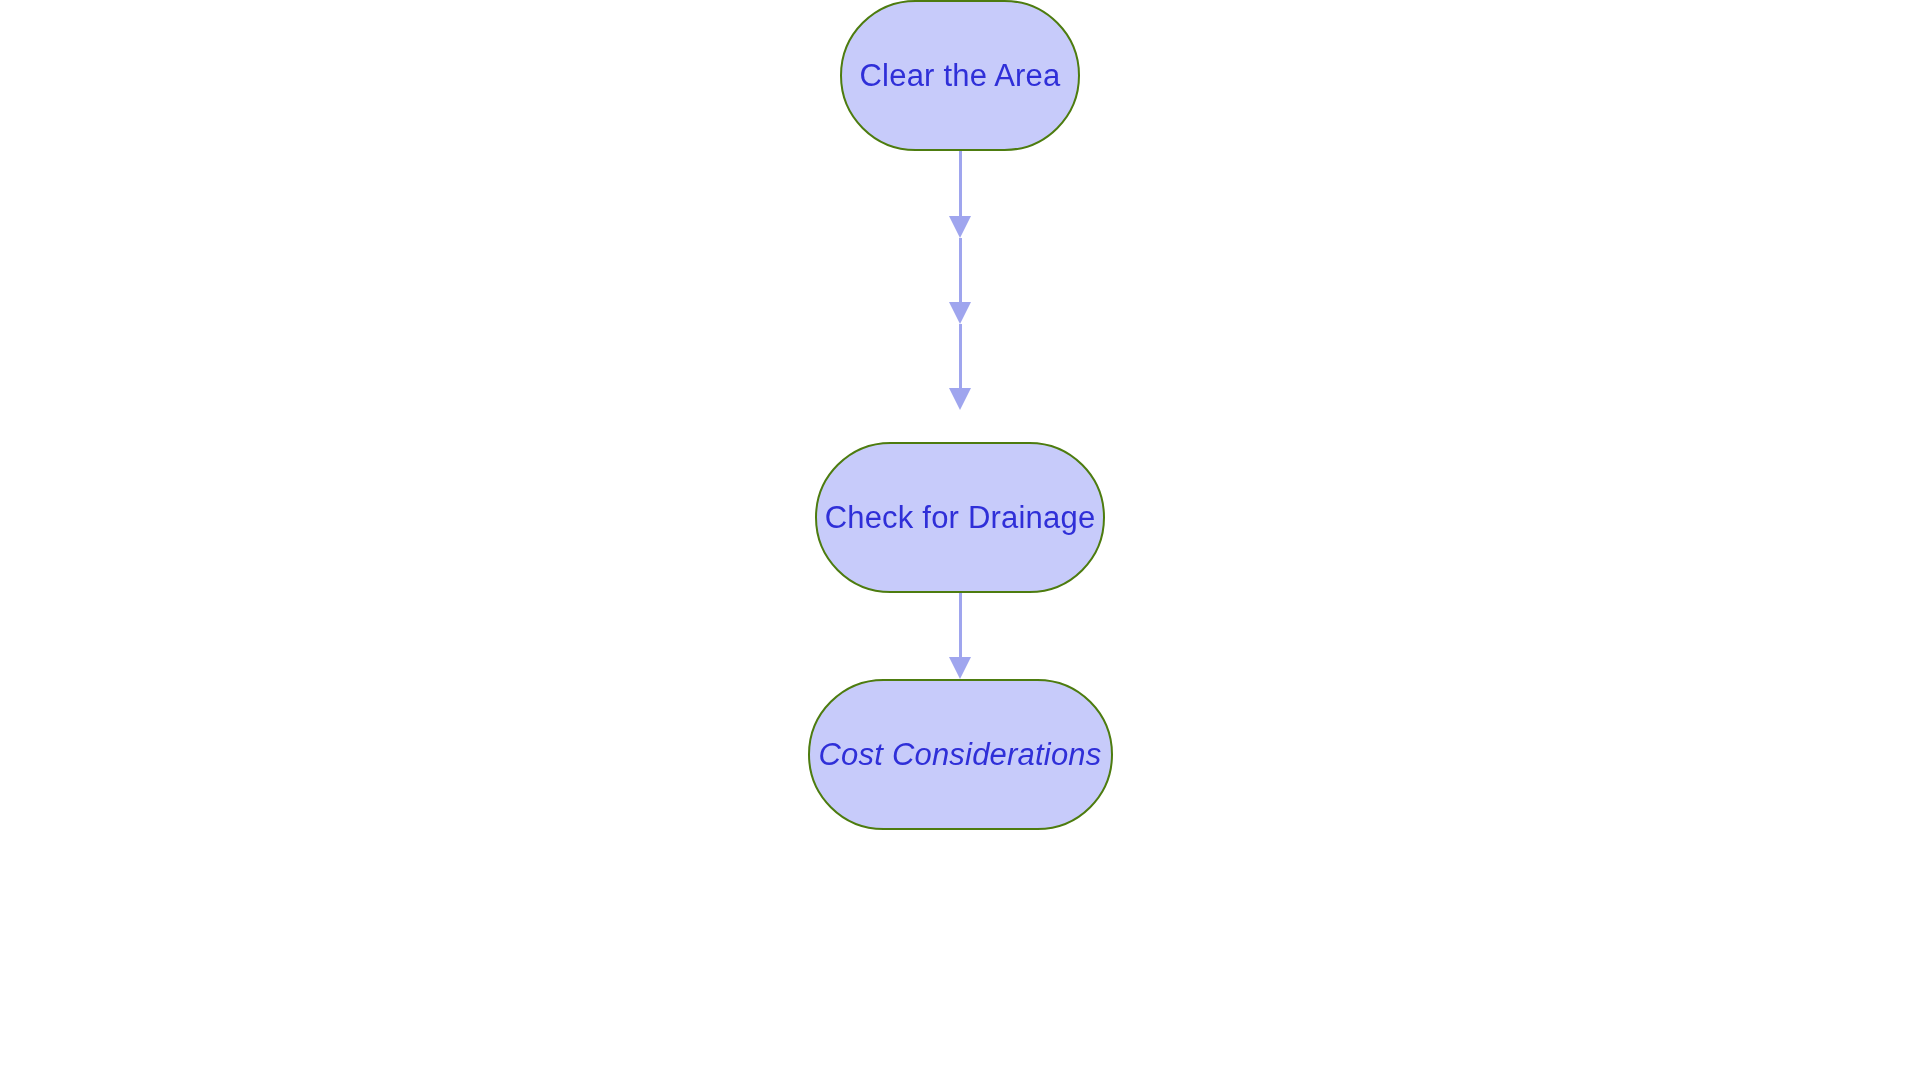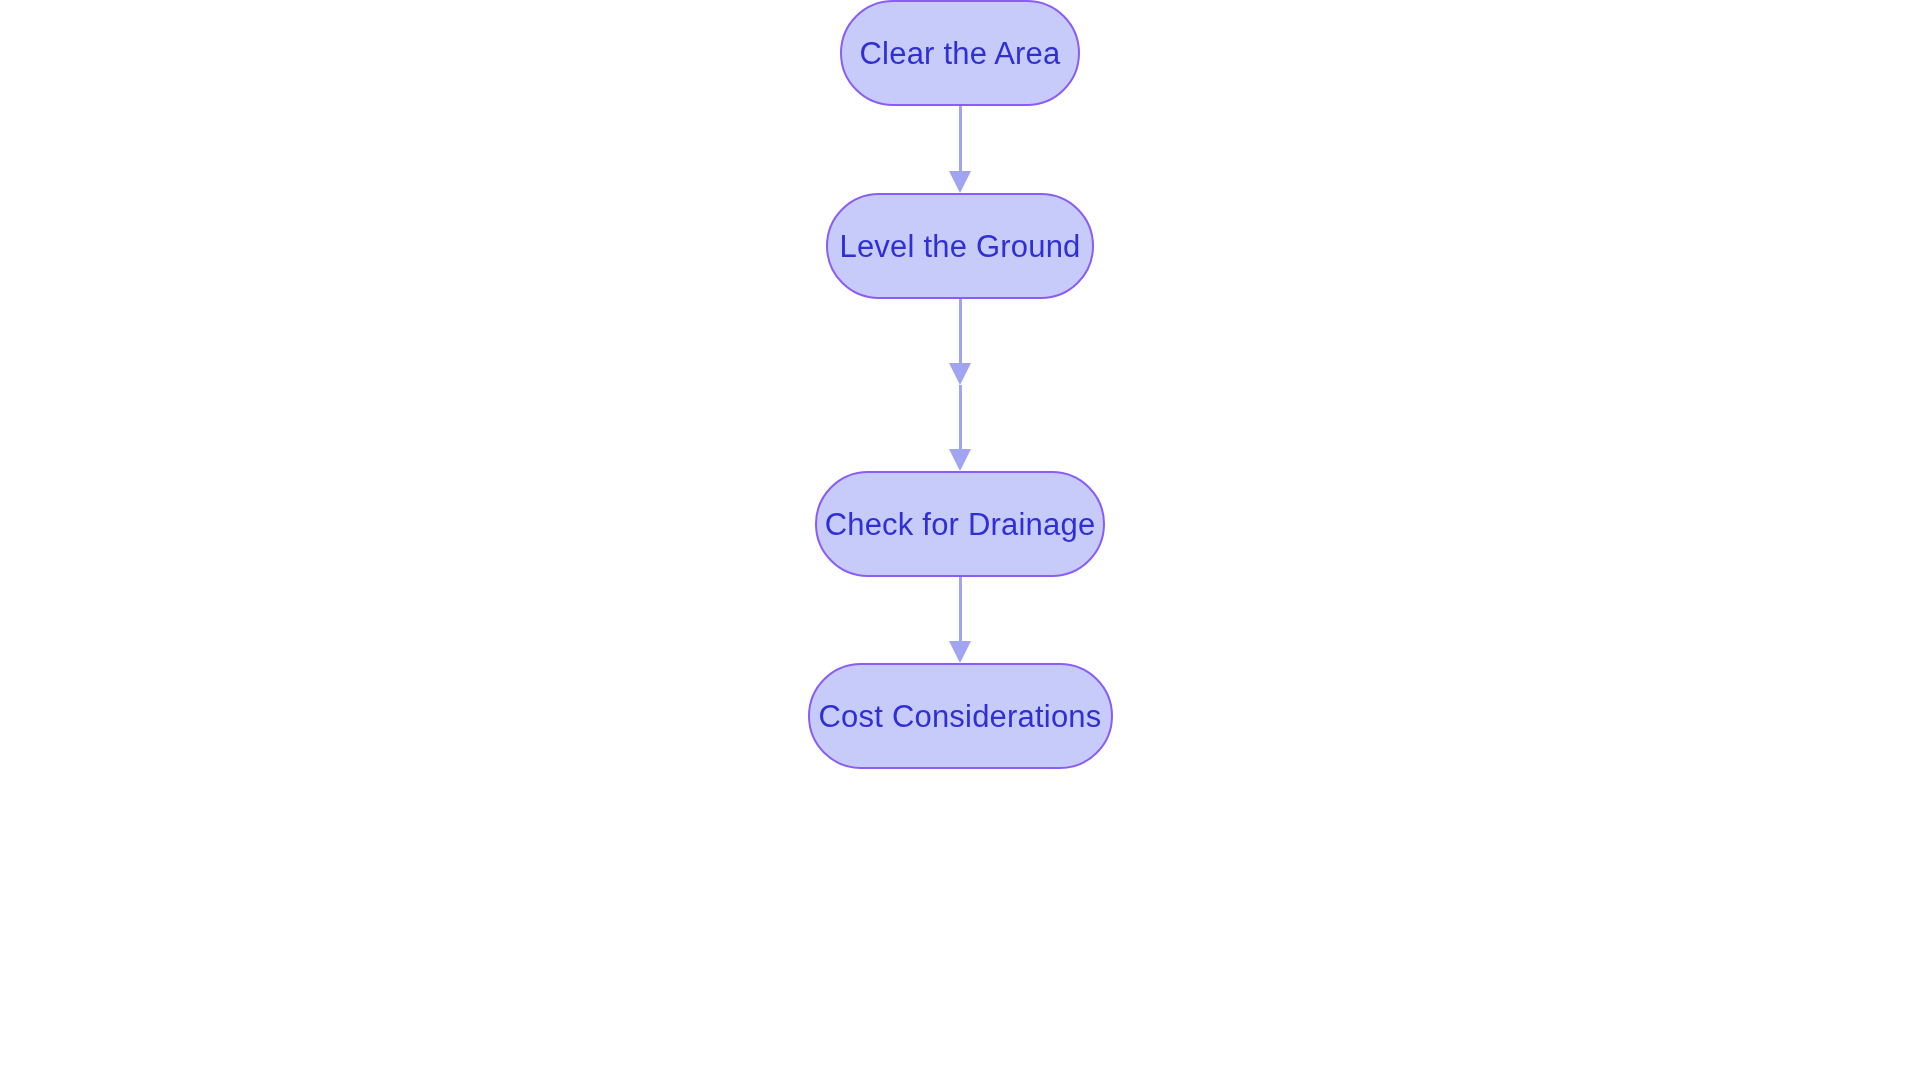--- a/index.html
+++ b/index.html
@@ -32,30 +32,30 @@
     align-items: center;
     justify-content: flex-start;
   }
 
   .node {
     box-sizing: border-box;
     display: flex;
     align-items: center;
     justify-content: center;
     background: #c7cbfa;
-    border: 2px solid #8b5cf6;
+    border: 2px solid #4d7c0f;
     border-radius: 999px;
     color: #2f2fd8;
     font-size: 31px;
     font-weight: 400;
     letter-spacing: 0.2px;
     line-height: 1;
     white-space: nowrap;
     padding: 0 42px;
-    height: 106px;
+    height: 151px;
   }
 
   .node-label {
     display: block;
     pointer-events: none;
   }
 
   .connector {
     position: relative;
     width: 26px;
@@ -83,41 +83,38 @@
   
   .gap-1 { height: 87px; }
   .gap-2 { height: 86px; }
   .gap-3 { height: 86px; }
   .gap-4 { height: 86px; }
 
   
   .node-w-1 { width: 240px; }
   .node-w-2 { width: 268px; }
   .node-w-3 { width: 311px; }
-  .node-w-4 { width: 290px; }
-  .node-w-5 { width: 305px; }
+  .node-w-4 { width: 290px; margin-top: 32px; }
+  .node-w-5 { width: 305px; font-style: italic; }
 </style>
 </head>
 <body>
 
 <div id="flowchart-canvas">
   <div class="flow-column">
 
     <div class="node node-w-1">
       <span class="node-label">Clear the Area</span>
     </div>
 
     <div class="connector gap-1">
       <div class="connector-line"></div>
       <div class="connector-head"></div>
     </div>
 
-    <div class="node node-w-2">
-      <span class="node-label">Level the Ground</span>
-    </div>
 
     <div class="connector gap-2">
       <div class="connector-line"></div>
       <div class="connector-head"></div>
     </div>
 
 
     <div class="connector gap-3">
       <div class="connector-line"></div>
       <div class="connector-head"></div>

